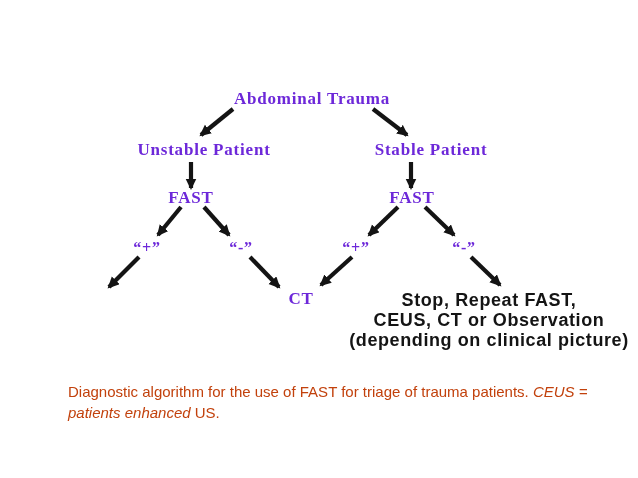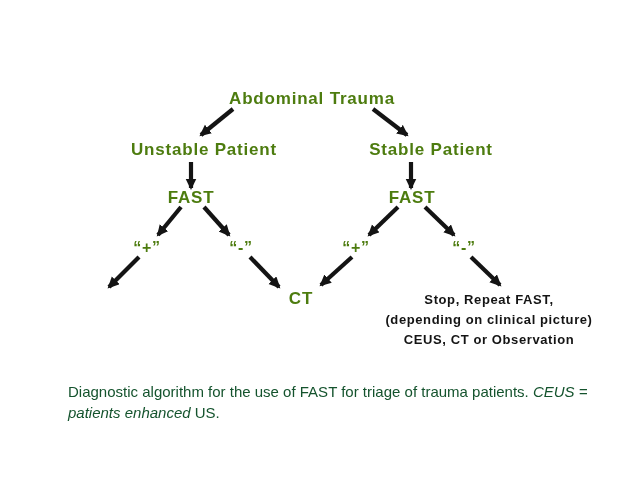--- a/index.html
+++ b/index.html
@@ -27,46 +27,47 @@
     stroke-width: 4.2;
     stroke-linecap: butt;
   }
   .lbl {
     position: absolute;
     transform: translateX(-50%);
     white-space: nowrap;
     font-weight: bold;
     font-size: 17px;
     letter-spacing: 0.8px;
-    color: #4d7c0f;
+    color: #6d28d9;
     line-height: 18px;
+    font-family: Liberation Serif, serif;
   }
   .sign {
     font-size: 16px;
   }
   .stopblock {
     position: absolute;
     left: 489px;
     top: 290px;
     transform: translateX(-50%);
     text-align: center;
     font-weight: bold;
-    font-size: 13px;
+    font-size: 18px;
     letter-spacing: 0.6px;
     color: #141414;
     line-height: 20px;
     white-space: nowrap;
   }
   .caption {
     position: absolute;
     left: 68px;
     top: 381px;
     width: 520px;
     font-size: 15px;
-    color: #14532d;
+    color: #c2410c;
     line-height: 21px;
   }
   .caption .it {
     font-style: italic;
   }
 </style>
 </head>
 <body>
 
 <div class="stage">
@@ -97,22 +98,22 @@
   <div class="lbl" style="left:191px; top:189px">FAST</div>
   <div class="lbl" style="left:412px; top:189px">FAST</div>
   <div class="lbl sign" style="left:147px; top:239px">“+”</div>
   <div class="lbl sign" style="left:241px; top:239px">“-”</div>
   <div class="lbl sign" style="left:356px; top:239px">“+”</div>
   <div class="lbl sign" style="left:464px; top:239px">“-”</div>
   <div class="lbl" style="left:301px; top:290px">CT</div>
 
   <div class="stopblock">
     <div>Stop, Repeat FAST,</div>
+    <div>CEUS, CT or Observation</div>
     <div>(depending on clinical picture)</div>
-    <div>CEUS, CT or Observation</div>
   </div>
 
   <div class="caption">
     <div><span>Diagnostic algorithm for the use of FAST for triage of trauma patients. </span><span class="it">CEUS =</span></div>
     <div><span class="it">patients enhanced</span><span> US.</span></div>
   </div>
 
 </div>
 
 </body></html>

